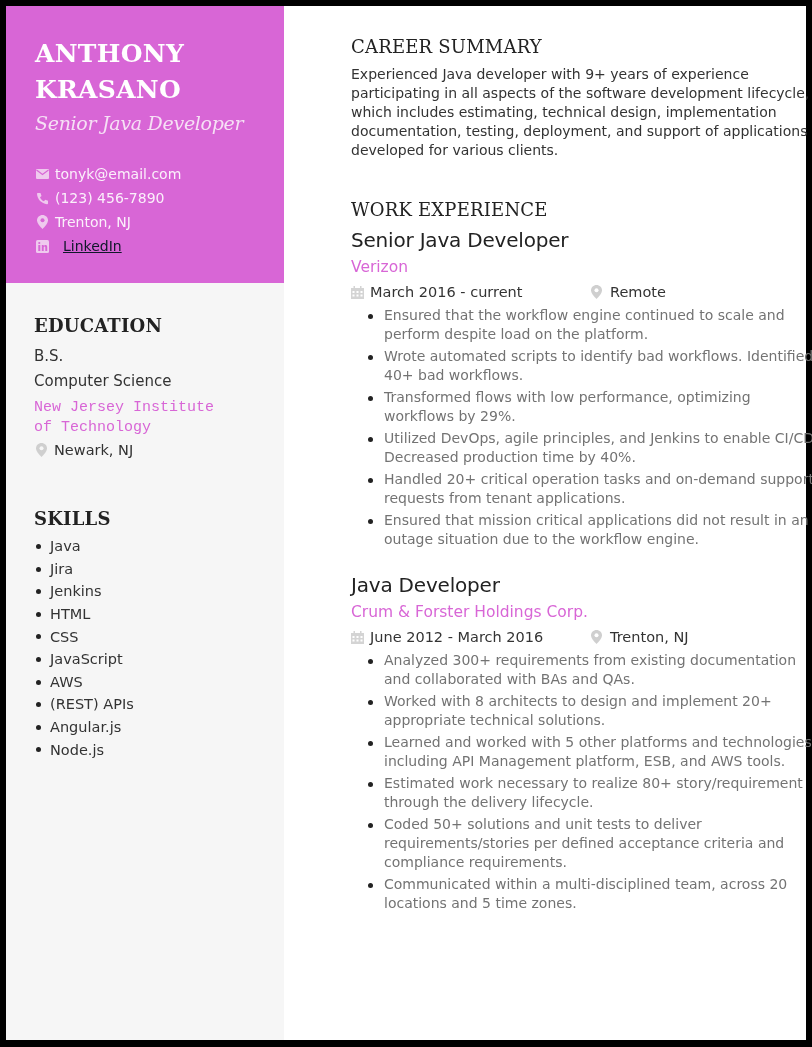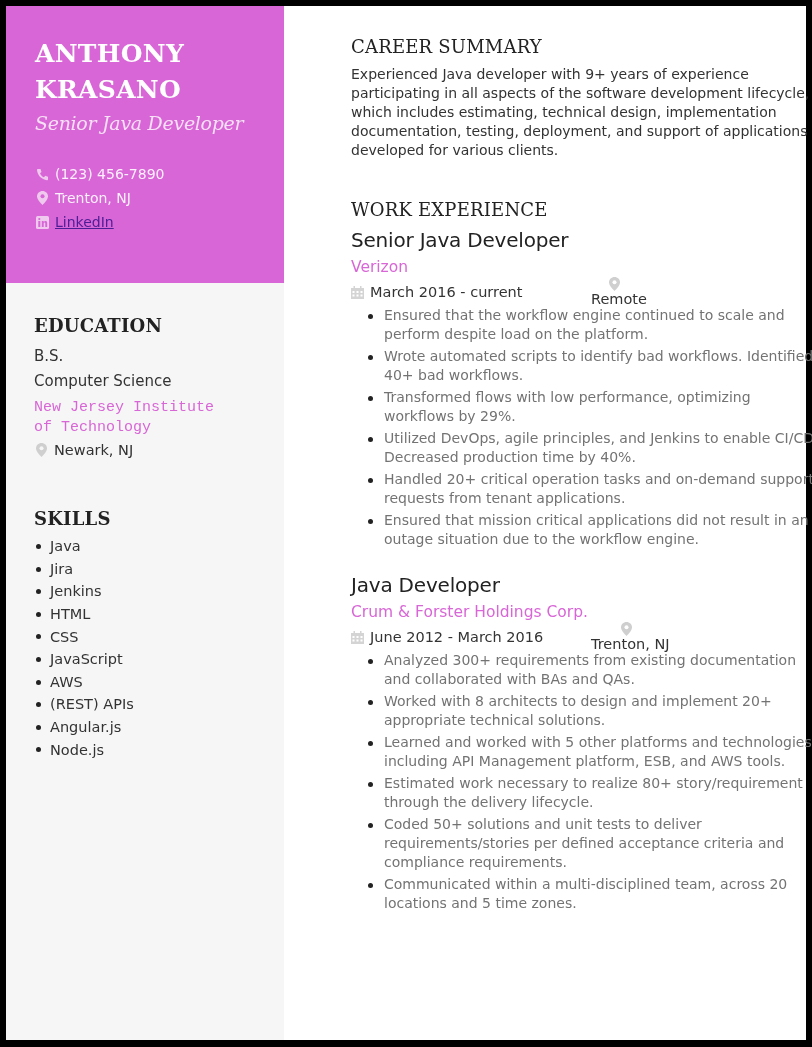--- a/index.html
+++ b/index.html
@@ -17,21 +17,21 @@
     font-family: "DejaVu Serif", serif; font-weight: bold; font-size: 25px;
     line-height: 36px; letter-spacing: 0.3px; color: #fff;
   }
   .title {
     font-family: "DejaVu Serif", serif; font-style: italic; font-size: 19px;
     color: #f6e0f5; margin-top: 4px; letter-spacing: -0.3px;
   }
   .contacts { margin-top: 28px; }
   .contact { display: flex; align-items: center; height: 24px; font-size: 14px; color: #fbf0fb; }
   .contact .ico { width: 14px; height: 14px; margin-right: 6px; display: inline-flex; align-items: center; justify-content: center; }
-  .contact a { color: #4c1d95; text-decoration: underline; }
+  .contact a { color: #0f172a; text-decoration: underline; margin-left: 8px; }
   .side-section { padding: 0 0 0 28px; }
   .side-h {
     font-family: "DejaVu Serif", serif; font-weight: bold; font-size: 18px; color: #222;
     letter-spacing: 0.2px;
   }
   .edu { margin-top: 32px; }
   .edu .side-h { margin-bottom: 8px; }
   .edu-line { font-size: 15px; color: #333; line-height: 25px; }
   .edu-school { font-size: 15px; color: #d866d6; line-height: 20px; margin-top: 4px; font-family: Liberation Mono, monospace; }
   .meta { display: flex; align-items: center; font-size: 14.5px; color: #333; height: 24px; }
@@ -46,39 +46,48 @@
     font-family: "DejaVu Serif", serif; font-weight: normal; font-size: 18px; color: #222;
     letter-spacing: 0.2px;
   }
   .summary { font-size: 14px; color: #333; line-height: 19px; margin-top: 8px; width: 470px; }
   .work { margin-top: 39px; }
   .job-title { font-size: 20px; color: #222; margin-top: 8px; letter-spacing: -0.2px; }
   .company { font-size: 15.5px; color: #d866d6; margin-top: 6px; }
   .job-meta { display: flex; align-items: center; font-size: 14.5px; color: #333; margin-top: 6px; height: 20px; }
   .job-meta .ico { width: 14px; height: 14px; margin-right: 5px; display: inline-flex; align-items: center; }
   .job-meta .date { width: 240px; display: flex; align-items: center; }
-  .job-meta .loc { display: flex; align-items: center; flex-direction: column; }
+  .job-meta .loc { display: flex; align-items: center; }
   .bullets { list-style: none; margin-top: 4px; padding-left: 33px; width: 468px; }
   .bullets li { font-size: 14px; color: #737373; line-height: 19px; position: relative; margin-bottom: 3px; }
   .bullets li::before { content: ""; position: absolute; left: -16px; top: 8px; width: 5px; height: 5px; border-radius: 50%; background: #222; }
   .job2 { margin-top: 24px; }
   svg { display: block; }
 </style>
 </head>
 <body>
 
 <div class="page">
   <aside class="sidebar">
     <div class="header">
       <div class="name">
         <div>ANTHONY</div>
         <div>KRASANO</div>
       </div>
       <div class="title">Senior Java Developer</div>
       <div class="contacts">
+        <div class="contact">
+          <span class="ico">
+            <svg width="13" height="10" viewBox="0 0 13 10">
+                <rect x="0" y="0" width="13" height="10" rx="1" fill="#efc9ee"></rect>
+                <path d="M0.5 1 L6.5 5.5 L12.5 1" stroke="#d866d6" stroke-width="1.2" fill="none"></path>
+              </svg>
+          </span>
+          <span>tonyk@email.com</span>
+        </div>
         <div class="contact">
           <span class="ico">
             <svg width="13" height="13" viewBox="0 0 13 13">
                 <path d="M2 1 L4.5 1 L5.5 4 L4 5.2 C5 7.5 6 8.5 8 9.3 L9.2 7.8 L12 8.8 L12 11.5 C12 12 11.5 12.3 11 12.2 C5.5 11.5 1.5 7.5 1 2 C1 1.4 1.4 1 2 1 Z" fill="#efc9ee"></path>
               </svg>
           </span>
           <span>(123) 456-7890</span>
         </div>
         <div class="contact">
           <span class="ico">

